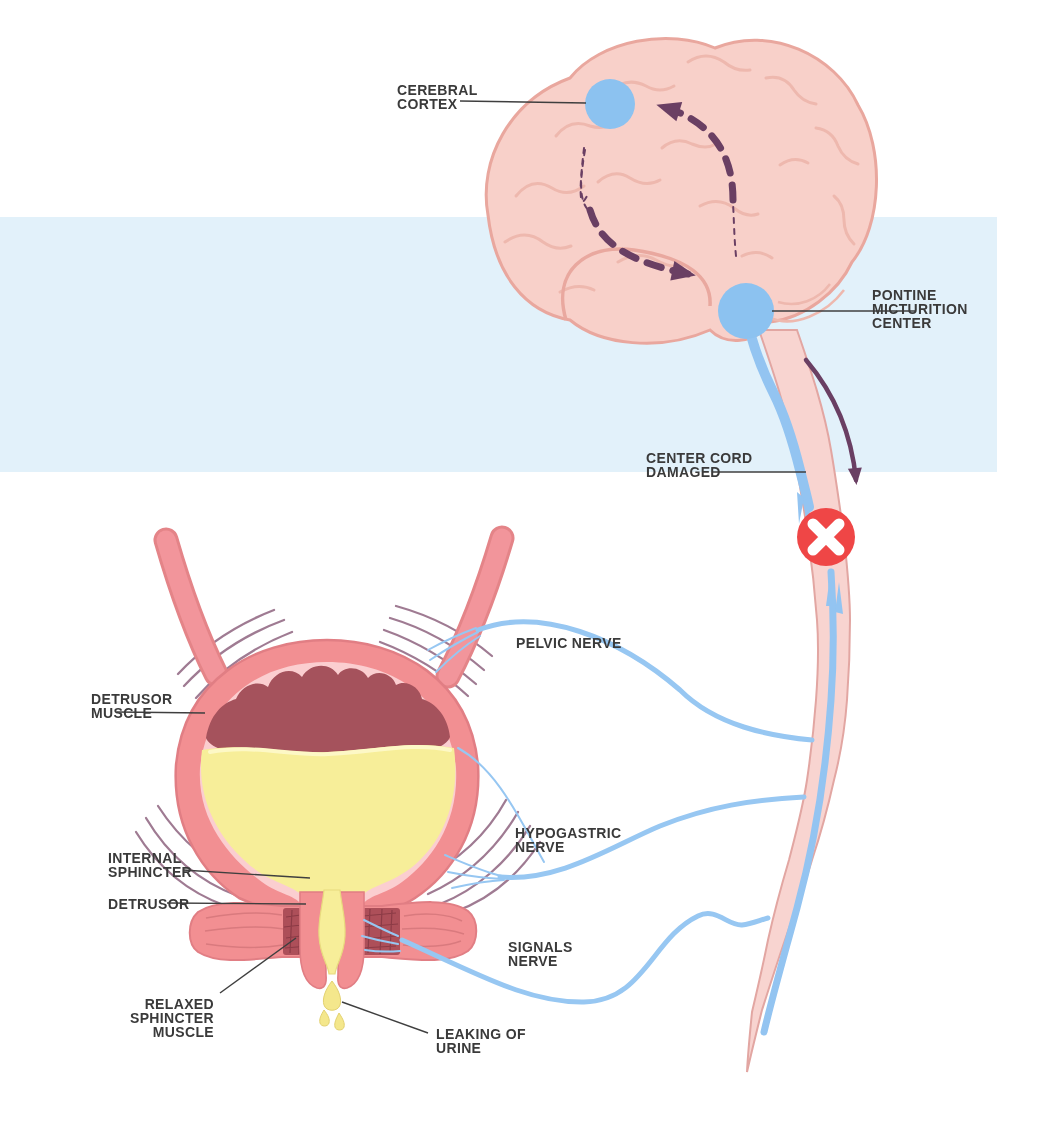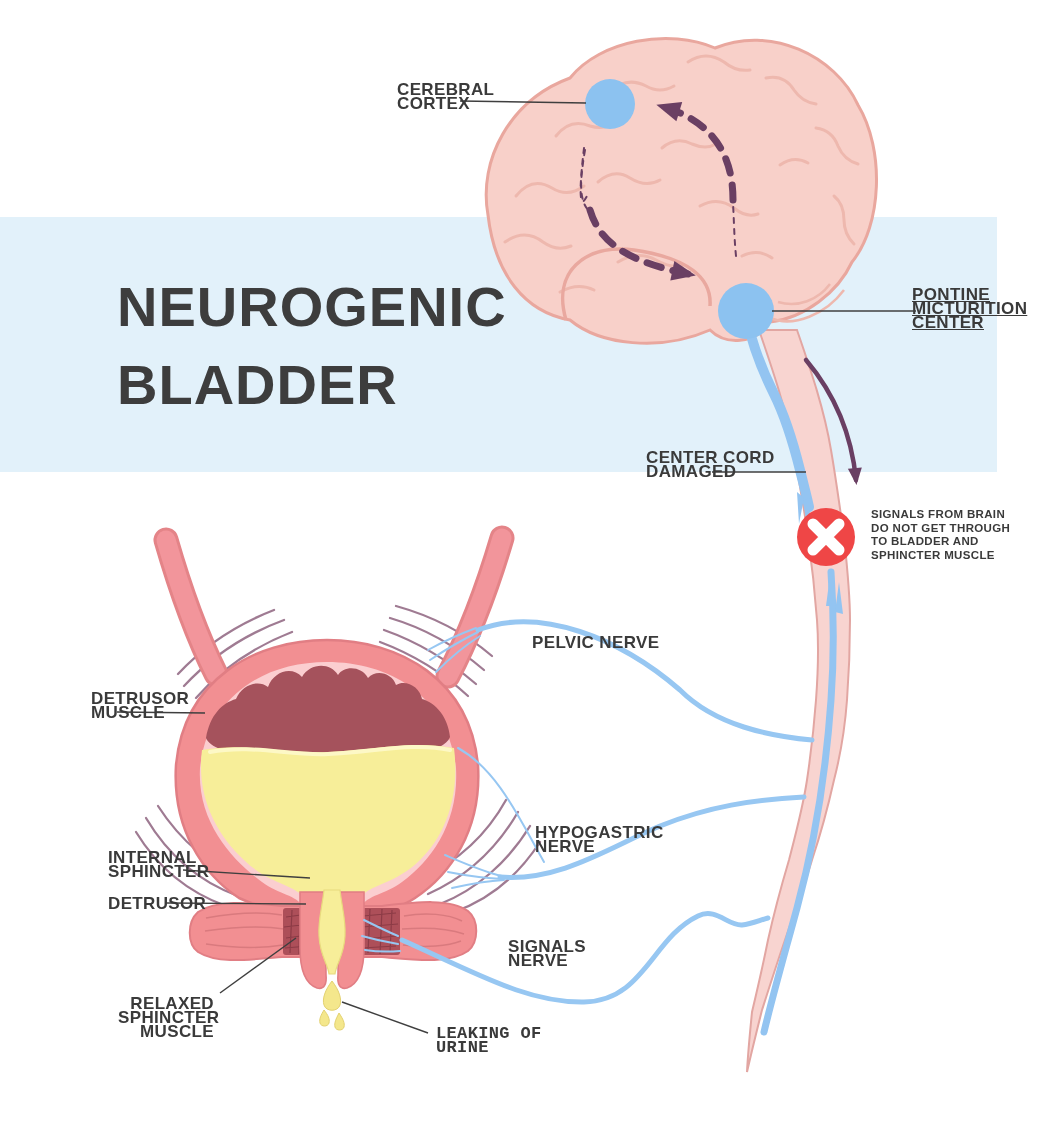--- a/index.html
+++ b/index.html
@@ -1,19 +1,19 @@
 <!DOCTYPE html>
 <html><head>
 <meta charset="utf-8">
 <style>
   html,body{margin:0;padding:0;background:#ffffff;}
   #stage{position:relative;width:1049px;height:1125px;background:#ffffff;overflow:hidden;
          font-family:"Liberation Sans",sans-serif;}
   #art{position:absolute;left:0;top:0;}
-  .label{position:absolute;font-weight:bold;font-size:17px;line-height:14px;
+  .label{position:absolute;font-weight:bold;font-size:14px;line-height:14px;
          color:#3a3a3a;white-space:pre-line;letter-spacing:.35px;}
   .label.small{font-size:11.5px;line-height:13.6px;}
   .label.right{text-align:right;}
   .title{position:absolute;left:117px;top:268px;font-weight:bold;font-size:56px;
          line-height:78px;color:#3d3d3d;letter-spacing:1px;white-space:pre-line;}
 </style>
 </head>
 <body>
 
 <div id="stage">
@@ -243,53 +243,47 @@
       <line x1="772" y1="311" x2="916" y2="311"></line>
       <line x1="712" y1="472" x2="806" y2="472"></line>
       <line x1="117" y1="712" x2="205" y2="713"></line>
       <line x1="183" y1="870" x2="310" y2="878"></line>
       <line x1="167" y1="903" x2="306" y2="904"></line>
       <line x1="220" y1="993" x2="296" y2="938"></line>
       <line x1="428" y1="1033" x2="342" y2="1002"></line>
     </g>
   </svg>
 
-  <div class="title">NEUROGENIC
-BLADDER</div>
 
   <div class="label" style="left:397px;top:83px;">CEREBRAL
 CORTEX</div>
 
-  <div class="label" style="left:912px;top:288px;text-decoration:underline;">PONTINE
+  <div class="label" style="left:872px;top:288px;">PONTINE
 MICTURITION
 CENTER</div>
 
   <div class="label" style="left:646px;top:451px;">CENTER CORD
 DAMAGED</div>
 
-  <div class="label small" style="left:871px;top:508px;">SIGNALS FROM BRAIN
-DO NOT GET THROUGH
-TO BLADDER AND
-SPHINCTER MUSCLE</div>
-
-  <div class="label" style="left:532px;top:636px;">PELVIC NERVE</div>
+
+  <div class="label" style="left:516px;top:636px;">PELVIC NERVE</div>
 
   <div class="label" style="left:51px;top:692px;margin-left:40px;">DETRUSOR
 MUSCLE</div>
 
-  <div class="label" style="left:515px;top:826px;margin-left:20px;">HYPOGASTRIC
+  <div class="label" style="left:515px;top:826px;">HYPOGASTRIC
 NERVE</div>
 
   <div class="label" style="left:108px;top:851px;">INTERNAL
 SPHINCTER</div>
 
   <div class="label" style="left:108px;top:897px;">DETRUSOR</div>
 
   <div class="label right" style="left:118px;top:997px;width:96px;">RELAXED
 SPHINCTER
 MUSCLE</div>
 
-  <div class="label" style="left:436px;top:1027px;font-family:Liberation Mono, monospace;">LEAKING OF
+  <div class="label" style="left:436px;top:1027px;">LEAKING OF
 URINE</div>
 
   <div class="label" style="left:508px;top:940px;">SIGNALS
 NERVE</div>
 </div>
 
 </body></html>

